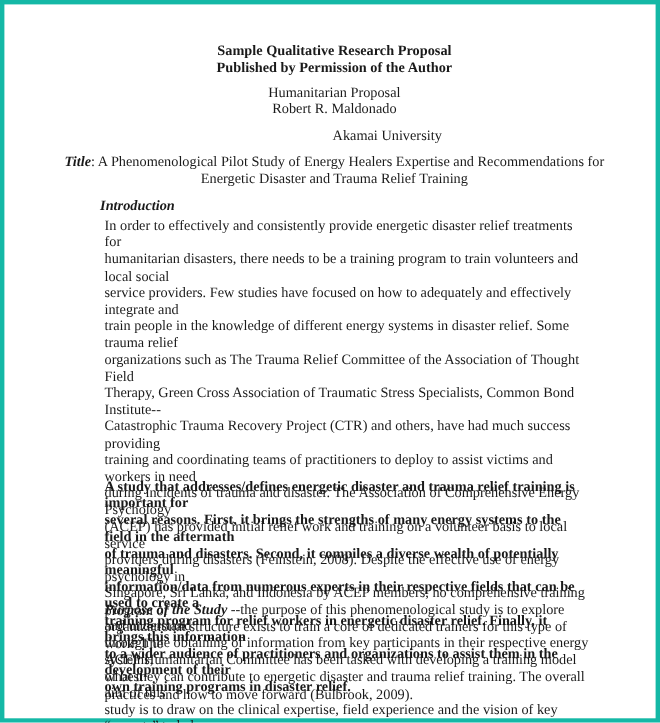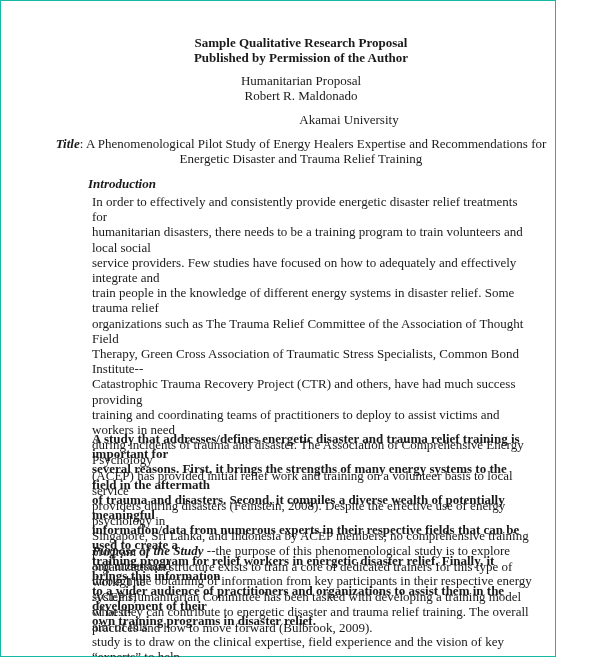--- a/index.html
+++ b/index.html
@@ -2,22 +2,22 @@
 <html><head>
   <meta charset="utf-8">
   <style>
     html, body { margin: 0; padding: 0; }
     body {
       width: 600px; height: 657px; background: #ffffff; overflow: hidden;
       font-family: "Liberation Serif", "DejaVu Serif", serif; color: #1a1a1a;
     }
     .page {
       position: relative; box-sizing: border-box;
-      width: 556px; height: 657px;
-      border: 1px solid #14b8a6; background: #fff;
+      width: 600px; height: 657px;
+      border: 4px solid #14b8a6; background: #fff;
     }
     .center { text-align: center; position: absolute; left: 0; width: 600px; font-size: 13px; line-height: 15px; }
     .bold { font-weight: bold; }
     .h1 { top: 34px; }
     .h2 { top: 72px; }
     .h3 { top: 111px; padding-left: 48px; }
     .title-block { top: 135px; }
     .title-block .lbl { font-weight: bold; font-style: italic; font-family: Liberation Serif, serif; }
     .intro-heading {
       position: absolute; left: 87px; top: 175px;

